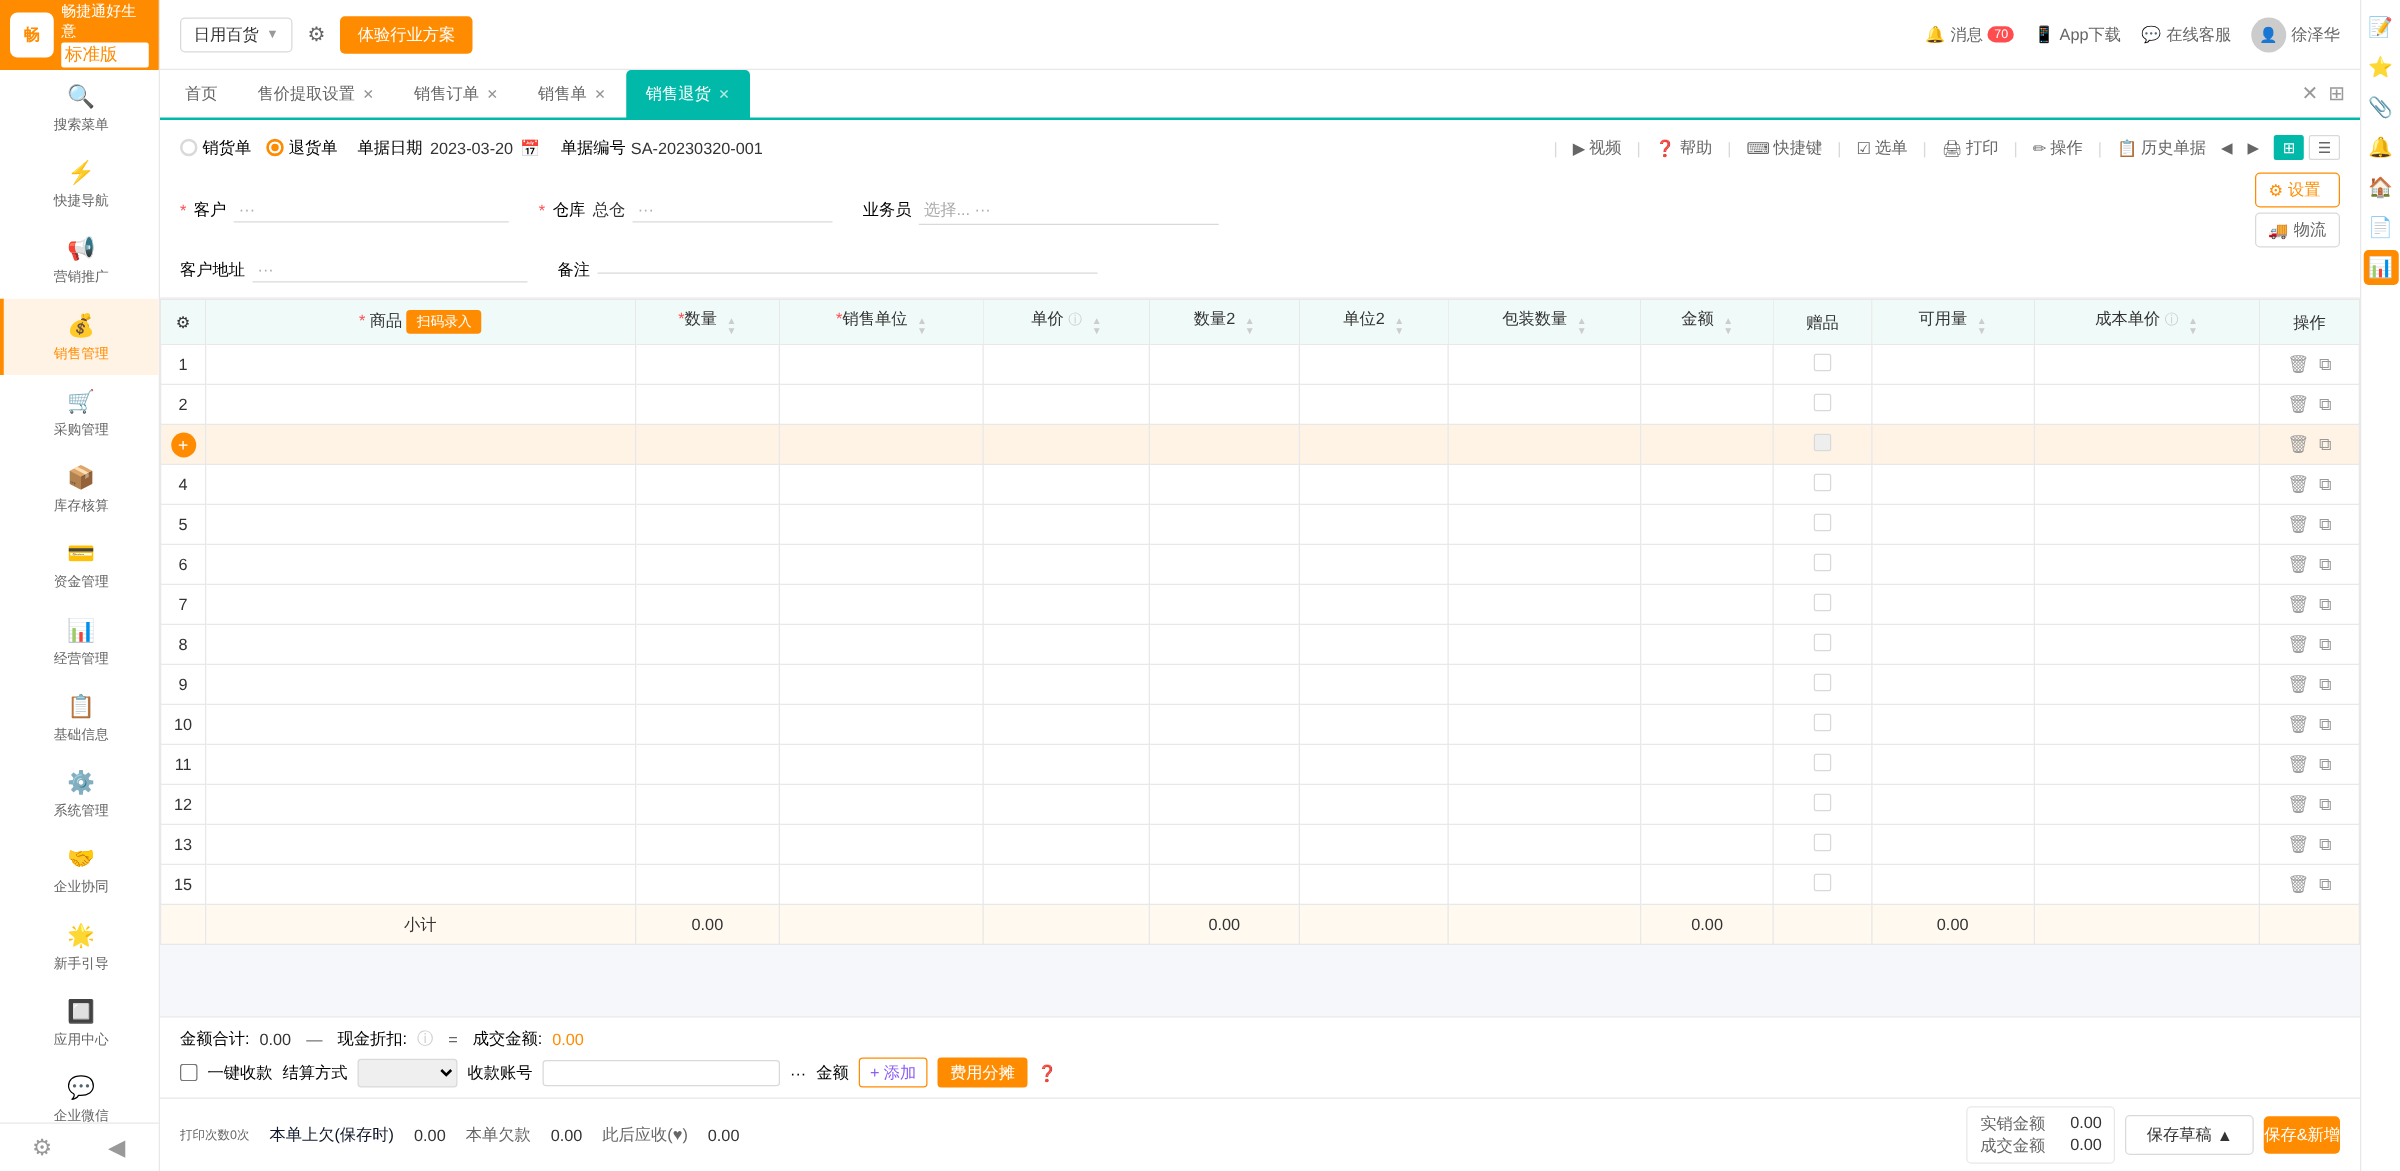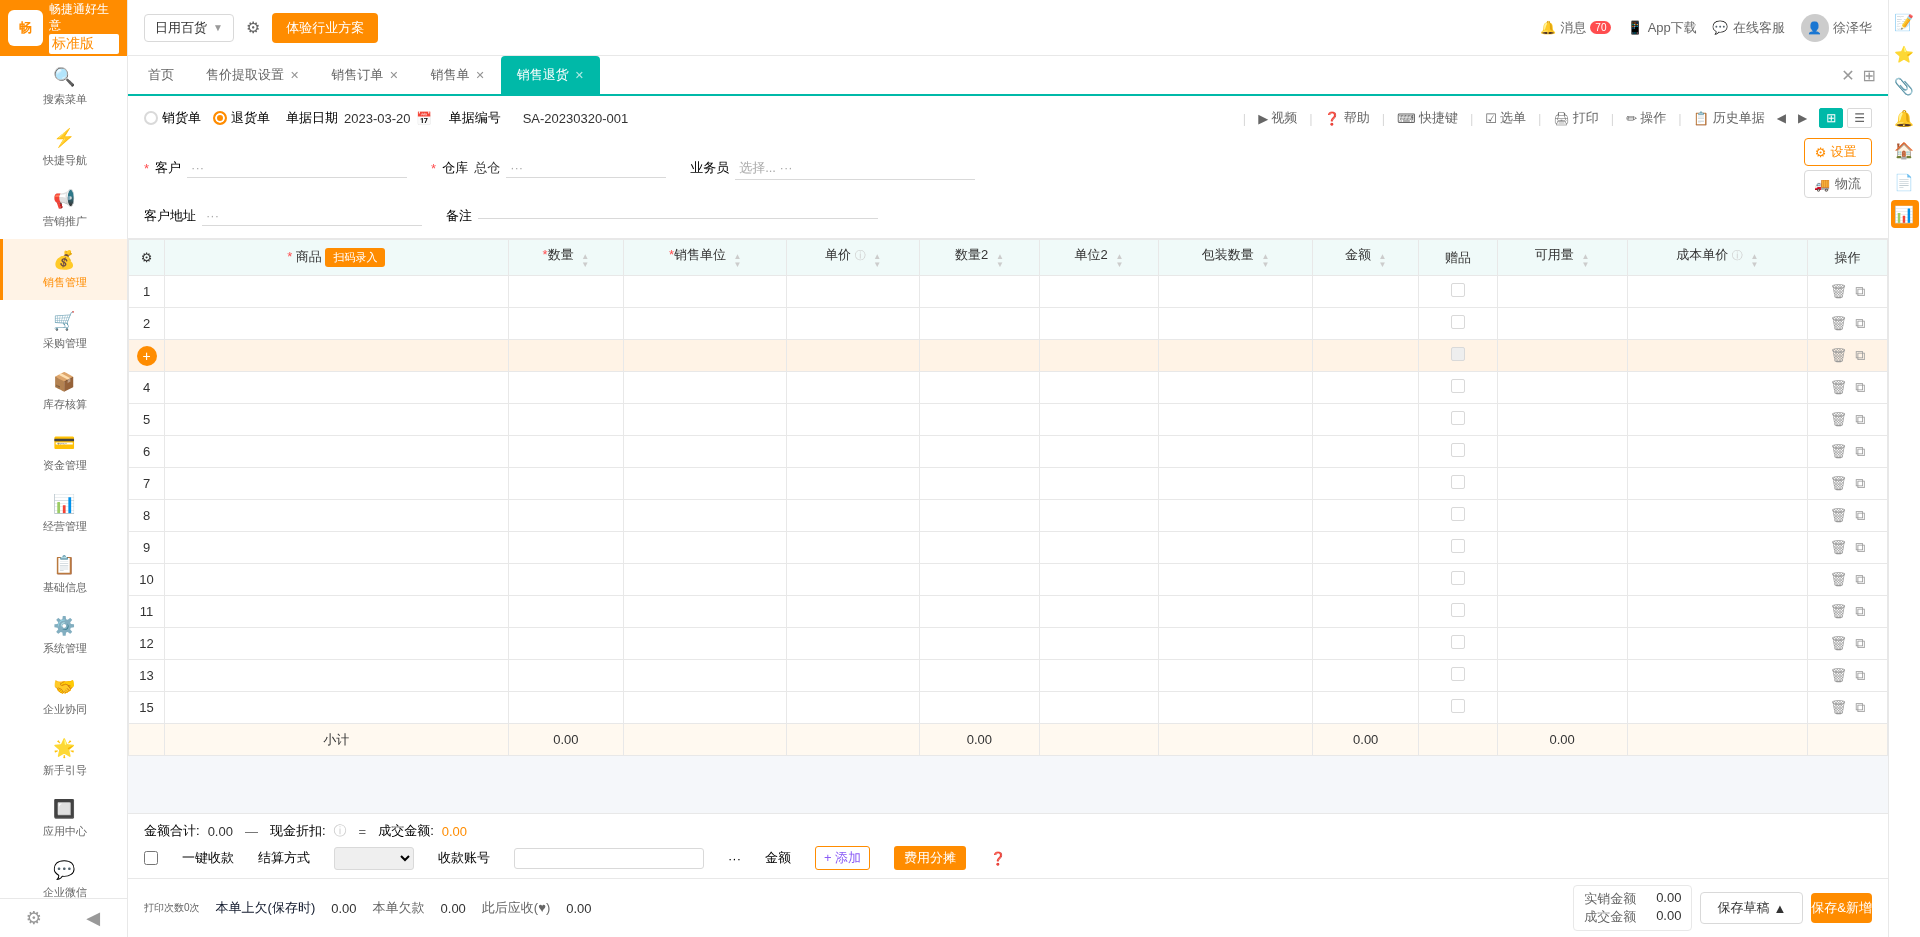--- a/index.html
+++ b/index.html
@@ -71,21 +71,21 @@
     .icon-btn { color: #999; cursor: pointer; font-size: 14px; margin: 0 2px; }
     .checkbox { width: 14px; height: 14px; border: 1px solid #d9d9d9; border-radius: 2px; display: inline-block; }
     .add-row-btn { display: inline-flex; width: 20px; height: 20px; background: #ff8c00; color: #fff; border-radius: 50%; align-items: center; justify-content: center; cursor: pointer; font-size: 14px; }
     .subtotal-row td { background: #fff9f0; font-weight: 500; }
 
     
     .bottom-area { background: #fff; border-top: 1px solid #e8e8e8; padding: 8px 16px; }
     .bottom-row1 { display: flex; align-items: center; gap: 8px; margin-bottom: 6px; }
     .minus-sign { color: #666; margin: 0 4px; }
     .equals-sign { color: #666; margin: 0 4px; }
-    .bottom-row2 { display: flex; align-items: center; gap: 24px; }
+    .bottom-row2 { display: flex; align-items: center; gap: 8px; }
     .add-btn { border: 1px solid #ff8c00; color: #8b5cf6; border-radius: 3px; padding: 2px 8px; cursor: pointer; font-size: 12px; }
     .fee-split-btn { background: #ff8c00; color: #fff; border: none; border-radius: 3px; padding: 3px 10px; cursor: pointer; }
     .help-icon { color: #ccc; cursor: pointer; }
 
     
     .footer { display: flex; align-items: center; padding: 6px 16px; background: #fff; border-top: 1px solid #e8e8e8; gap: 16px; }
     .footer-right { margin-left: auto; display: flex; align-items: center; gap: 8px; }
     .save-draft-btn { background: #fff; border: 1px solid #d9d9d9; border-radius: 4px; padding: 6px 16px; cursor: pointer; color: #333; display: flex; align-items: center; gap: 4px; }
     .save-new-btn { background: #ff8c00; color: #fff; border: none; border-radius: 4px; padding: 6px 0; cursor: pointer; font-size: 13px; display: flex; align-items: center; gap: 4px; }
 
@@ -246,21 +246,21 @@
             <div class="radio-item">
               <span class="radio-circle checked"></span>
               <span>退货单</span>
             </div>
           </div>
           <div style="display:flex;align-items:center;gap:6px;">
             <span>单据日期</span>
             <span style="color:#333;">2023-03-20</span>
             <span>📅</span>
           </div>
-          <div style="display:flex;align-items:center;gap:22px;">
+          <div style="display:flex;align-items:center;gap:4px;">
             <span>单据编号</span>
             <span style="color:#333;font-weight:500;">SA-20230320-001</span>
           </div>
           <div class="form-header-right">
             <span class="toolbar-sep">|</span>
             <div class="toolbar-btn">
               <span>▶</span>
               <span>视频</span>
             </div>
             <span class="toolbar-sep">|</span>

